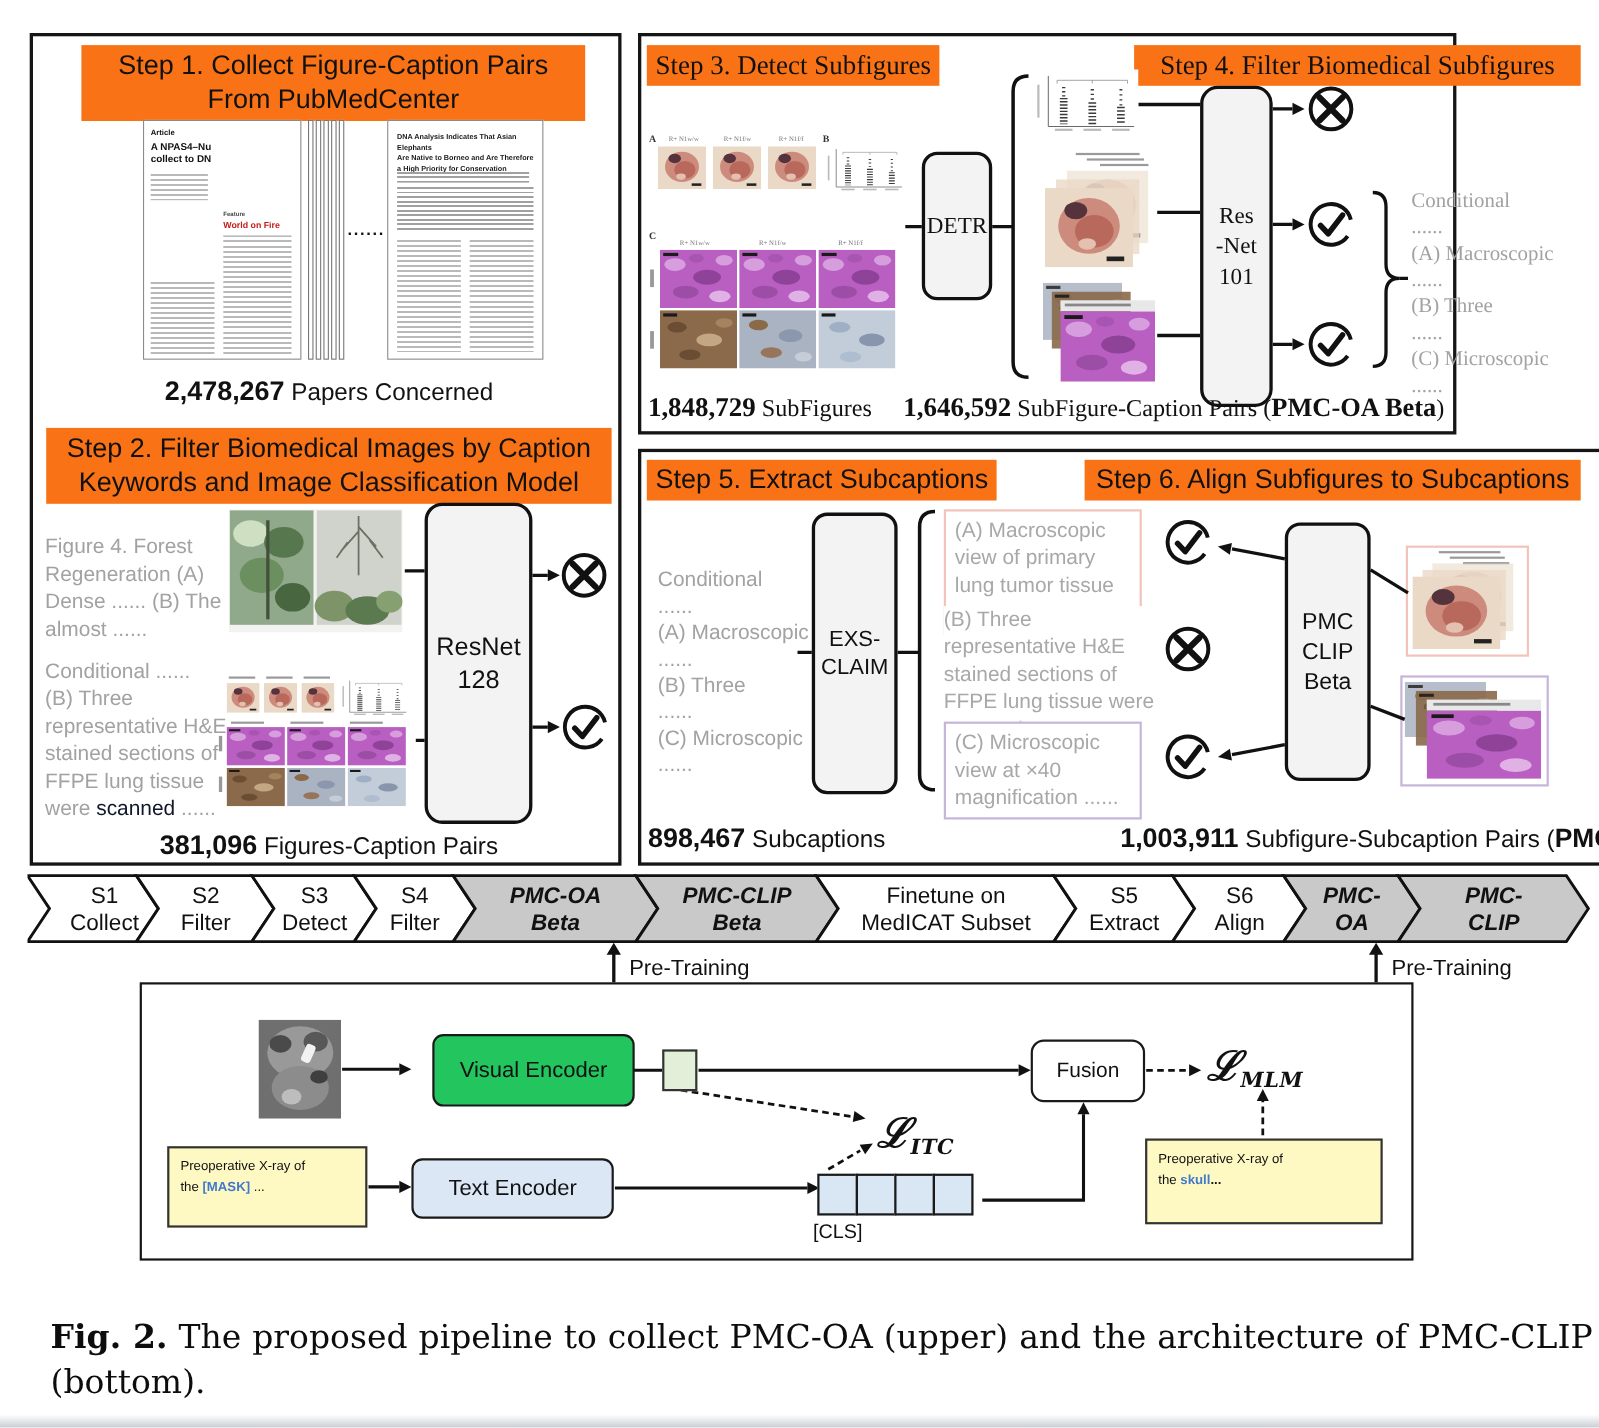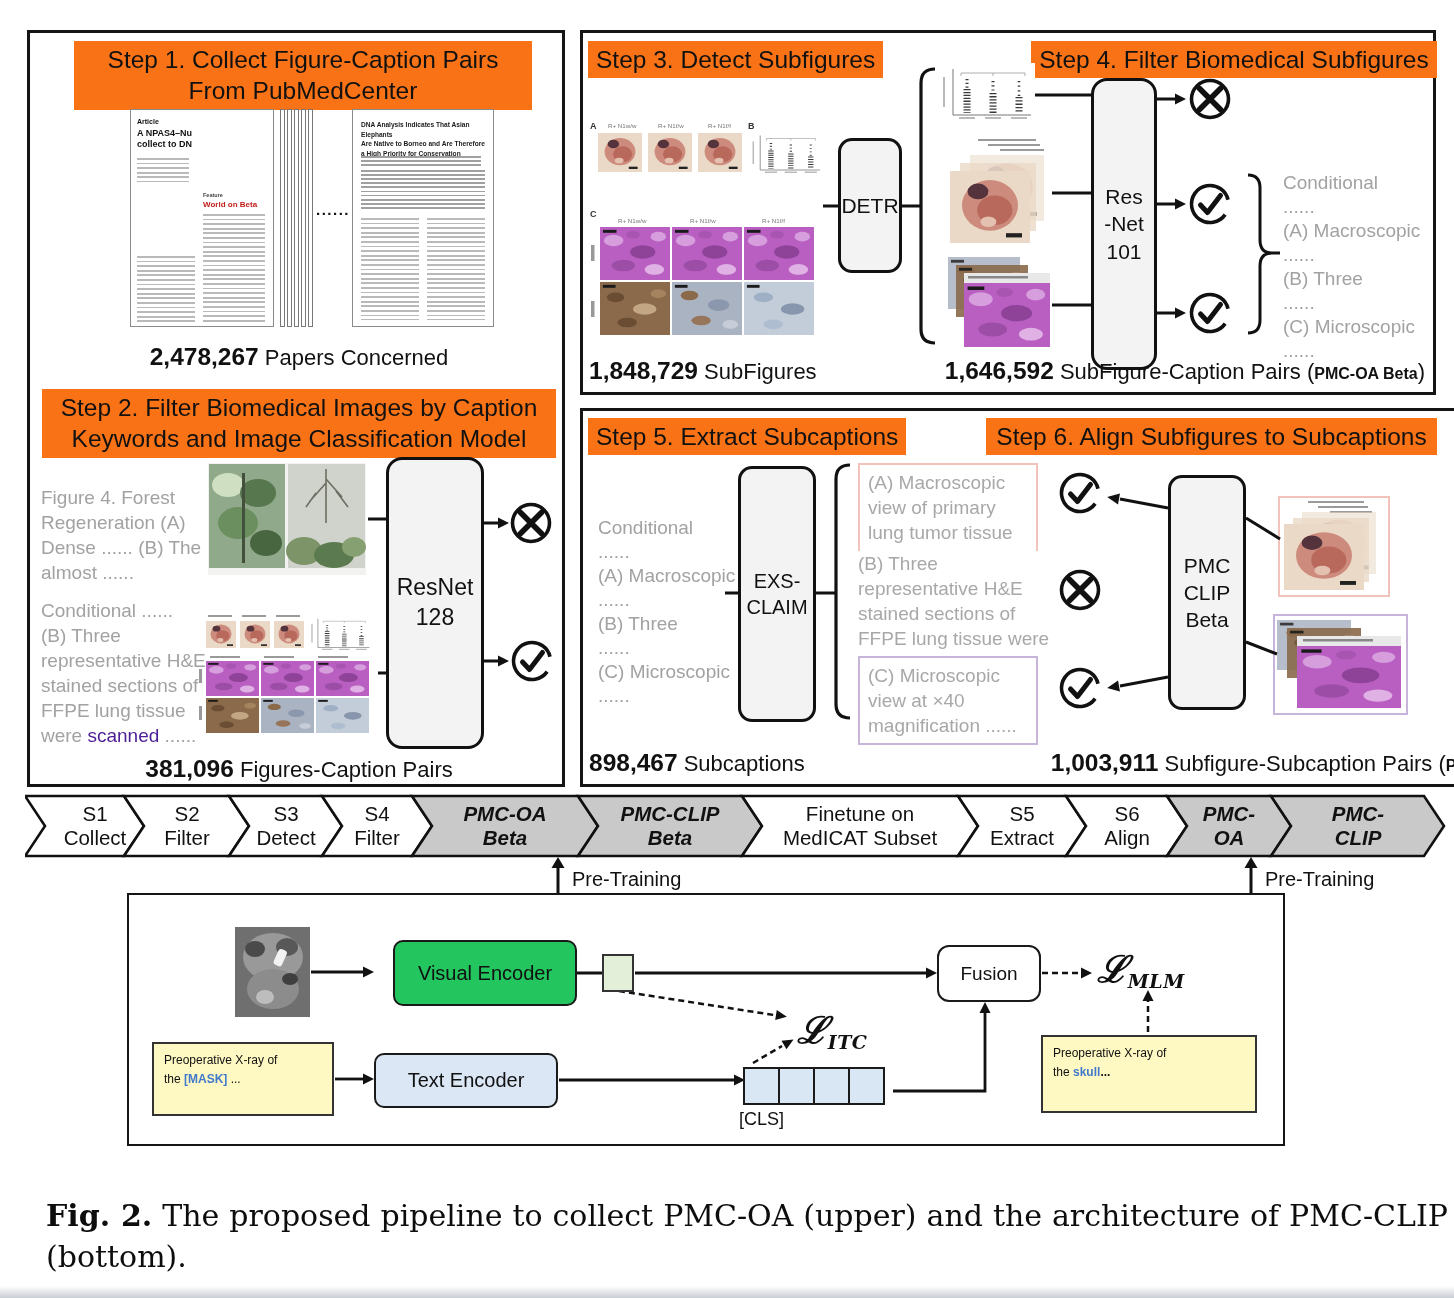--- a/index.html
+++ b/index.html
@@ -10,21 +10,21 @@
   .stephdr{position:absolute;background:#f97316;color:#111;font-size:24.5px;line-height:1.28;
            text-align:center;padding:3px 8px;box-sizing:border-box;}
   .graytxt{position:absolute;color:#a2a2a2;font-size:19px;line-height:1.32;white-space:pre-line;}
   .prewrap{white-space:pre-line;}
   .nodebox{position:absolute;border:3px solid #111;border-radius:16px;background:#f3f3f3;
            display:flex;align-items:center;justify-content:center;text-align:center;
            font-size:21px;line-height:1.3;white-space:pre-line;box-sizing:border-box;}
   .countline{position:absolute;white-space:nowrap;}
   .countline .num{font-weight:bold;font-size:24.5px;}
   .countline .lbl{font-size:22px;}
-  .countline .lblb{font-size:16px;font-weight:bold;}
+  .countline .lblb{font-size:24px;font-weight:bold;}
   .icon44{position:absolute;width:44px;height:44px;}
   .paper{position:absolute;background:#fff;border:1px solid #8a8a8a;box-sizing:border-box;}
   .tl{position:absolute;background:repeating-linear-gradient(#b9b9b9 0 1.8px,transparent 1.8px 4.6px);}
   .tl2{position:absolute;background:repeating-linear-gradient(#a0a0a0 0 1.8px,transparent 1.8px 4.1px);}
   .pageedge{position:absolute;width:4.5px;height:218px;background:#fff;border:1px solid #777;box-sizing:border-box;}
   .subcap{position:absolute;color:#a8a8a8;font-size:19px;line-height:1.32;background:#fff;
           padding:5px 8px;box-sizing:border-box;}
   .encbox{position:absolute;border:2.5px solid #1a1a1a;border-radius:10px;display:flex;
           align-items:center;justify-content:center;font-size:20px;box-sizing:border-box;}
   .txtbox{position:absolute;border:2.5px solid #333;background:#fef9c3;font-size:12px;line-height:1.55;
@@ -136,21 +136,21 @@
     </div>
 
     <div class="abs" style="left:70px;top:72px;width:400px;height:222px;">
       <div class="paper" style="left:30px;top:4px;width:144px;height:218px;">
         <div class="abs" style="left:6px;top:8px;font-size:7px;font-weight:bold;">Article</div>
         <div class="abs prewrap" style="left:6px;top:18px;font-size:9px;font-weight:bold;line-height:1.2;">A NPAS4–Nu
 collect to DN</div>
         <div class="tl" style="left:6px;top:48px;width:52px;height:24px;"></div>
         <div class="tl" style="left:6px;top:146px;width:58px;height:66px;"></div>
         <div class="abs" style="left:72px;top:82px;font-size:5.5px;font-weight:bold;color:#444;">Feature</div>
-        <div class="abs" style="left:72px;top:90px;font-size:8px;font-weight:bold;color:#c2201c;">World on Beta</div>
+        <div class="abs" style="left:72px;top:90px;font-size:8px;font-weight:bold;color:#c2201c;">World on Fire</div>
         <div class="tl" style="left:72px;top:104px;width:62px;height:108px;"></div>
       </div>
       <div class="pageedge" style="left:180px;top:4px;"></div>
       <div class="pageedge" style="left:187px;top:4px;"></div>
       <div class="pageedge" style="left:194px;top:4px;"></div>
       <div class="pageedge" style="left:201px;top:4px;"></div>
       <div class="pageedge" style="left:208px;top:4px;"></div>
       <div class="abs" style="left:216px;top:96px;font-size:15px;font-weight:bold;letter-spacing:1.5px;">......</div>
       <div class="paper" style="left:252px;top:4px;width:142px;height:218px;">
         <div class="abs prewrap" style="left:8px;top:10px;font-size:6.6px;font-weight:bold;line-height:1.45;color:#1a1a1a;">DNA Analysis Indicates That Asian Elephants
@@ -178,21 +178,21 @@
 
     <svg class="abs" style="left:178px;top:430px;" width="158" height="112" viewBox="0 0 158 112">
       <use href="#sym-forest" width="158" height="112"></use>
     </svg>
 
     <div class="graytxt" style="left:11px;top:565px;width:190px;"><span>Conditional ......
 (B) Three
 representative H&amp;E
 stained sections of
 FFPE lung tissue
-were </span><span style="color:#4c1d95;">scanned</span><span> ......</span></div>
+were </span><span style="color:#0f172a;">scanned</span><span> ......</span></div>
 
     <svg class="abs" style="left:168px;top:578px;" width="178" height="125" viewBox="0 0 178 125">
       <use href="#sym-tumor" x="8" y="10" width="30" height="27"></use>
       <use href="#sym-tumor" x="42" y="10" width="30" height="27"></use>
       <use href="#sym-tumor" x="76" y="10" width="30" height="27"></use>
       <use href="#sym-scatter" x="112" y="4" width="62" height="40"></use>
       <rect x="10" y="4" width="24" height="2" fill="#9a9a9a"></rect>
         <rect x="44" y="4" width="24" height="2" fill="#9a9a9a"></rect>
         <rect x="78" y="4" width="24" height="2" fill="#9a9a9a"></rect>
       <rect x="12" y="45" width="30" height="2" fill="#9a9a9a"></rect>
@@ -231,21 +231,21 @@
       <path d="M454 490 H468 M454 628 H468" stroke="#111" stroke-width="3" fill="none"></path>
       <polygon points="468,484.5 468,495.5 479,490" fill="#111"></polygon>
       <polygon points="468,622.5 468,633.5 479,628" fill="#111"></polygon>
     </svg>
 
     <div class="countline" style="left:0;top:722px;width:538px;text-align:center;">
       <span class="num">381,096</span><span class="lbl"> Figures-Caption Pairs</span>
     </div>
   </div>
 
-  <div class="panel" style="left:580px;top:30px;width:856px;height:365px;">
+  <div class="panel" style="left:580px;top:30px;width:744px;height:365px;font-family:Liberation Serif, serif;">
 
     <div class="stephdr" style="left:5px;top:8px;">
       <span>Step 3. Detect Subfigures</span>
     </div>
     <div class="stephdr" style="left:448px;top:8px;width:406px;">
       <span>Step 4. Filter Biomedical Subfigures</span>
     </div>
 
     <svg class="abs" style="left:5px;top:82px;" width="235" height="240" viewBox="0 0 235 240">
       <text x="2" y="14" font-size="9" font-weight="bold" fill="#333">A</text>

